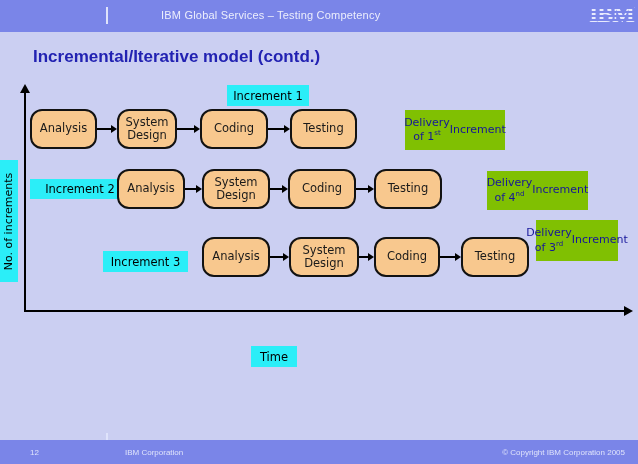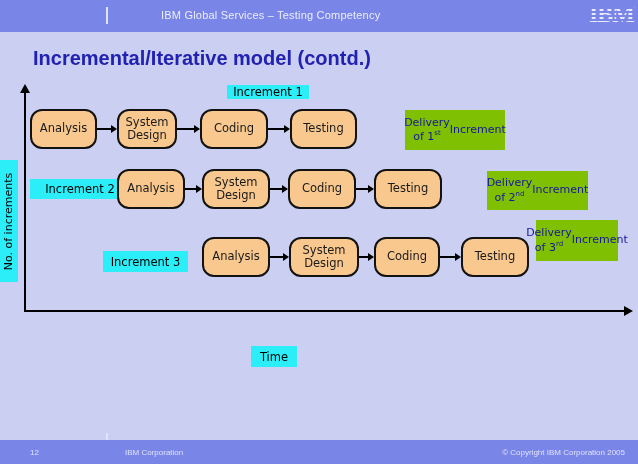--- a/index.html
+++ b/index.html
@@ -23,21 +23,21 @@
     font-family:"Liberation Serif", serif; font-weight:bold;
     font-size:24px; line-height:26px; letter-spacing:-1px; color:#e9ebfd;
   }
   .ibm-stripes {
     position:absolute; inset:0;
     background:repeating-linear-gradient(to bottom, rgba(122,133,232,0) 0 2px, #7a85e8 2px 4px);
   }
   .slide-title {
     position:absolute; left:33px; top:47px;
     font-family:"Liberation Sans", sans-serif;
-    font-size:20px; font-weight:bold; color:#2222b2;
+    font-size:17px; font-weight:bold; color:#2222b2;
   }
   .axis { position:absolute; background:#000; }
   .tri { position:absolute; width:0; height:0; }
   .y-arrowhead {
     left:20px; top:84px;
     border-left:5px solid transparent; border-right:5px solid transparent;
     border-bottom:9px solid #000;
   }
   .x-arrowhead {
     left:624px; top:306px;
@@ -93,21 +93,21 @@
   <div class="axis" style="left:24px;top:92px;width:2px;height:219px"></div>
   <div class="tri y-arrowhead"></div>
   <div class="axis" style="left:24px;top:310px;width:601px;height:2px"></div>
   <div class="tri x-arrowhead"></div>
 
   <div class="y-axis-label">
     <span>No. of increments</span>
   </div>
   <div class="cyan-label" style="left:251px;top:346px;width:46px;height:21px">Time</div>
 
-  <div class="cyan-label" style="left:227px;top:85px;width:82px;height:14px">Increment 1</div>
+  <div class="cyan-label" style="left:227px;top:85px;width:82px;height:21px">Increment 1</div>
   <div class="pbox" style="left:30px;top:109px;width:67px;height:40px">Analysis</div>
   <div class="harrow" style="left:97px;top:128px;width:14px"></div>
   <div class="pbox" style="left:117px;top:109px;width:60px;height:40px">System Design</div>
   <div class="harrow" style="left:177px;top:128px;width:17px"></div>
   <div class="pbox" style="left:200px;top:109px;width:68px;height:40px">Coding</div>
   <div class="harrow" style="left:268px;top:128px;width:16px"></div>
   <div class="pbox" style="left:290px;top:109px;width:67px;height:40px">Testing</div>
   <div class="delivery" style="left:405px;top:110px;width:100px;height:40px">
     <div><span>Delivery of 1</span><sup>st</sup></div>
     <div>Increment</div>
@@ -115,21 +115,21 @@
 
   <div class="cyan-label" style="left:30px;top:179px;width:100px;height:20px">Increment 2</div>
   <div class="pbox" style="left:117px;top:169px;width:68px;height:40px">Analysis</div>
   <div class="harrow" style="left:185px;top:188px;width:11px"></div>
   <div class="pbox" style="left:202px;top:169px;width:68px;height:40px">System Design</div>
   <div class="harrow" style="left:270px;top:188px;width:12px"></div>
   <div class="pbox" style="left:288px;top:169px;width:68px;height:40px">Coding</div>
   <div class="harrow" style="left:356px;top:188px;width:12px"></div>
   <div class="pbox" style="left:374px;top:169px;width:68px;height:40px">Testing</div>
   <div class="delivery" style="left:487px;top:171px;width:101px;height:39px">
-    <div><span>Delivery of 2</span><sup>nd</sup></div>
+    <div><span>Delivery of 4</span><sup>nd</sup></div>
     <div>Increment</div>
   </div>
 
   <div class="cyan-label" style="left:103px;top:251px;width:85px;height:21px">Increment 3</div>
   <div class="pbox" style="left:202px;top:237px;width:68px;height:40px">Analysis</div>
   <div class="harrow" style="left:270px;top:256px;width:13px"></div>
   <div class="pbox" style="left:289px;top:237px;width:70px;height:40px">System Design</div>
   <div class="harrow" style="left:359px;top:256px;width:9px"></div>
   <div class="pbox" style="left:374px;top:237px;width:66px;height:40px">Coding</div>
   <div class="harrow" style="left:440px;top:256px;width:15px"></div>

